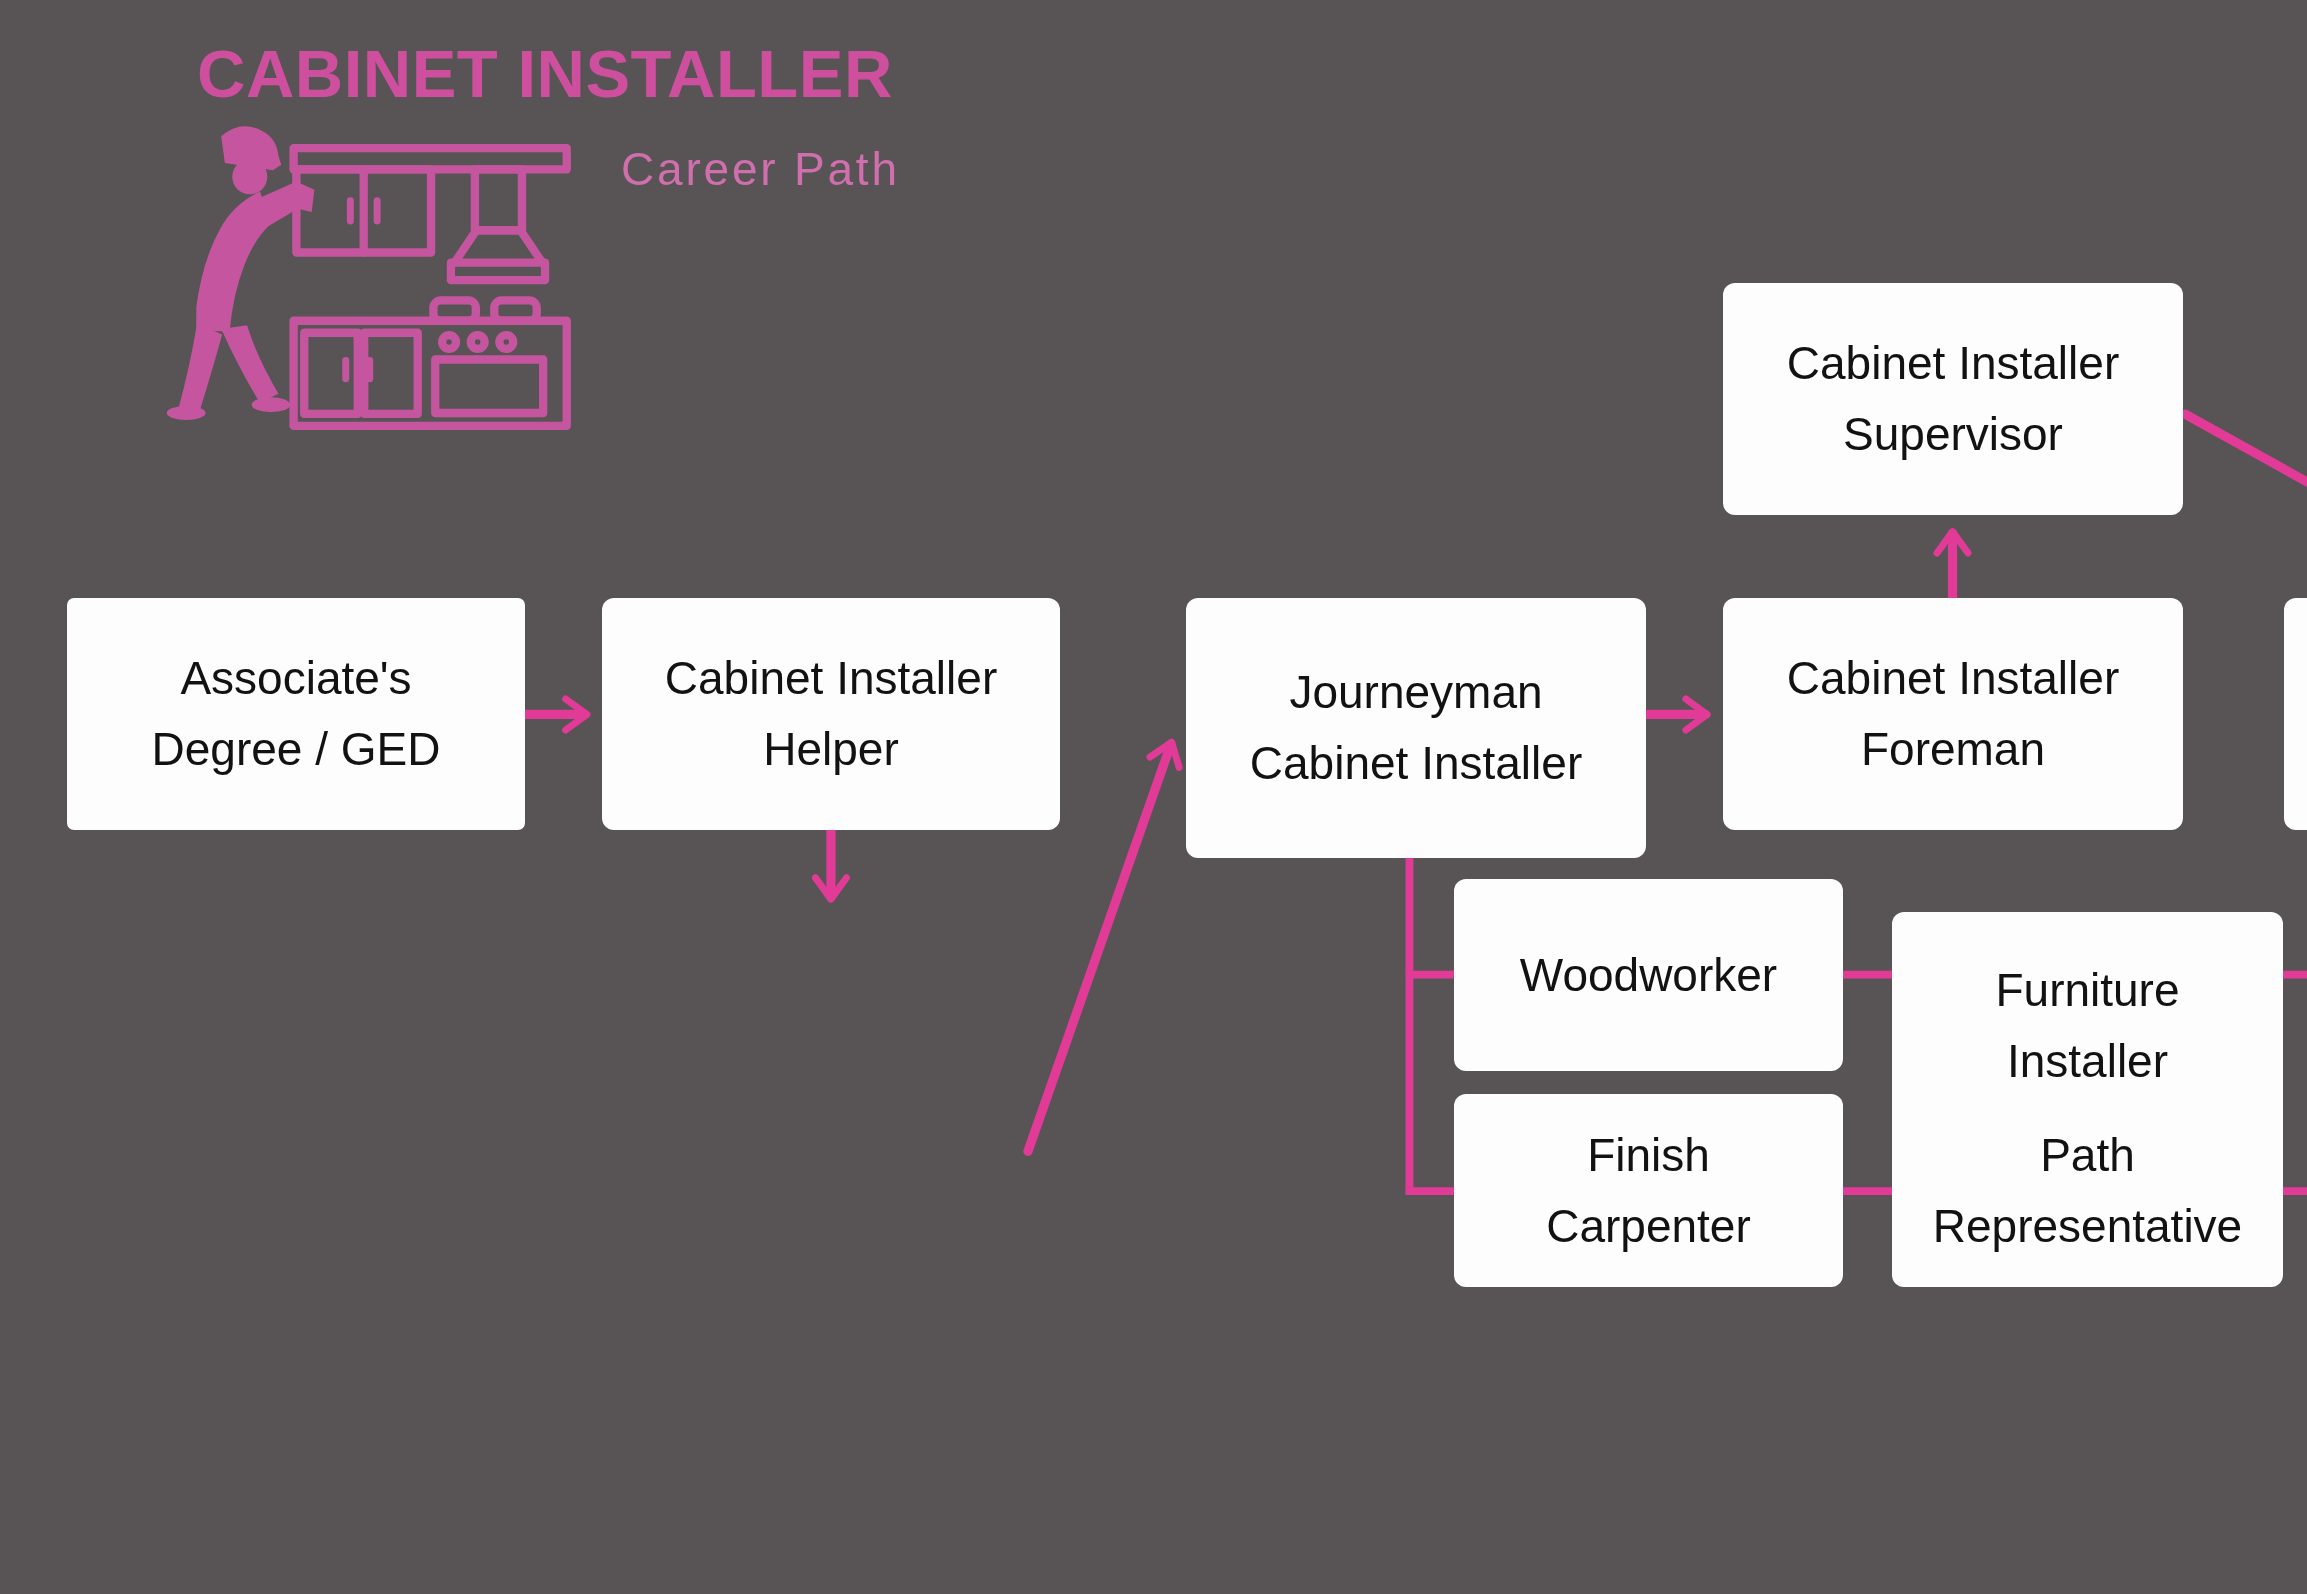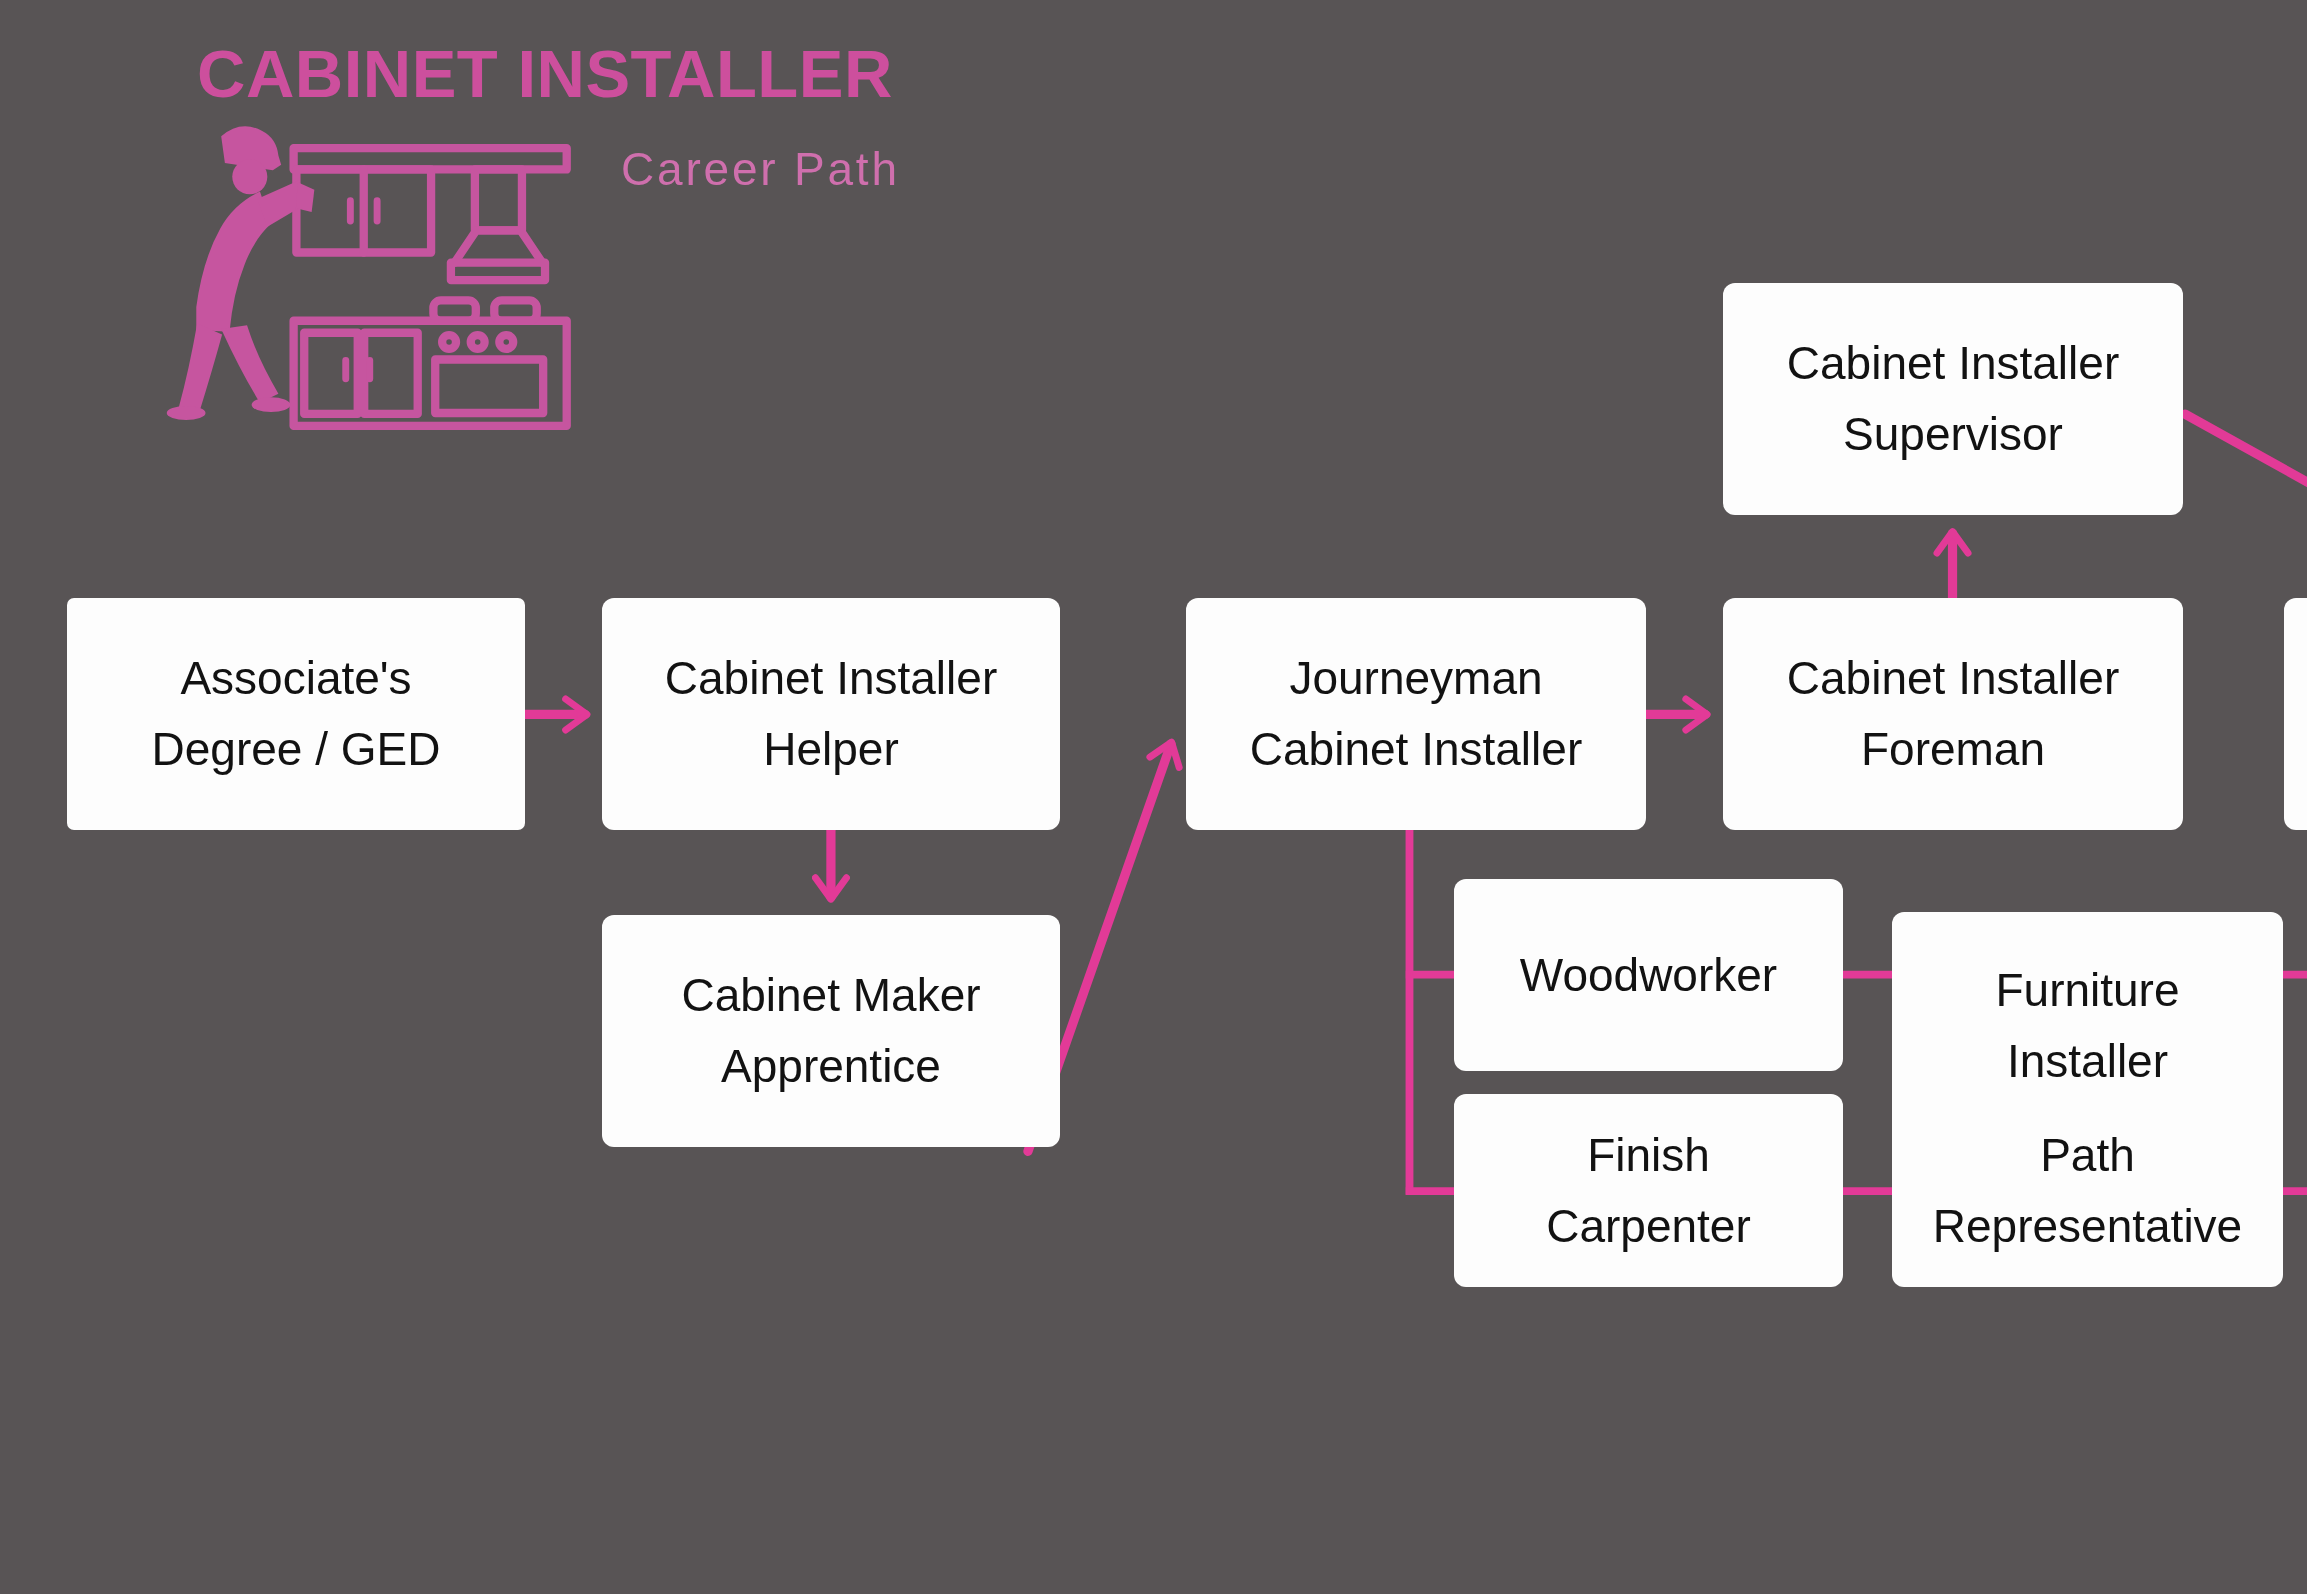--- a/index.html
+++ b/index.html
@@ -98,25 +98,21 @@
   </svg>
 
   <div class="node" style="left:67px;top:598px;width:458px;height:232px;border-radius:7px;">
     <div class="node-label">Associate's
 Degree / GED</div>
   </div>
   <div class="node" style="left:602px;top:598px;width:458px;height:232px;">
     <div class="node-label">Cabinet Installer
 Helper</div>
   </div>
-  <div class="node" style="left:602px;top:915px;width:458px;height:232px;">
-    <div class="node-label">Cabinet Maker
-Apprentice</div>
-  </div>
-  <div class="node" style="left:1186px;top:598px;width:460px;height:232px;">
+  <div class="node" style="left:1186px;top:598px;width:460px;height:260px;">
     <div class="node-label">Journeyman
 Cabinet Installer</div>
   </div>
   <div class="node" style="left:1723px;top:598px;width:460px;height:232px;">
     <div class="node-label">Cabinet Installer
 Foreman</div>
   </div>
   <div class="node" style="left:1723px;top:283px;width:460px;height:232px;">
     <div class="node-label">Cabinet Installer
 Supervisor</div>

